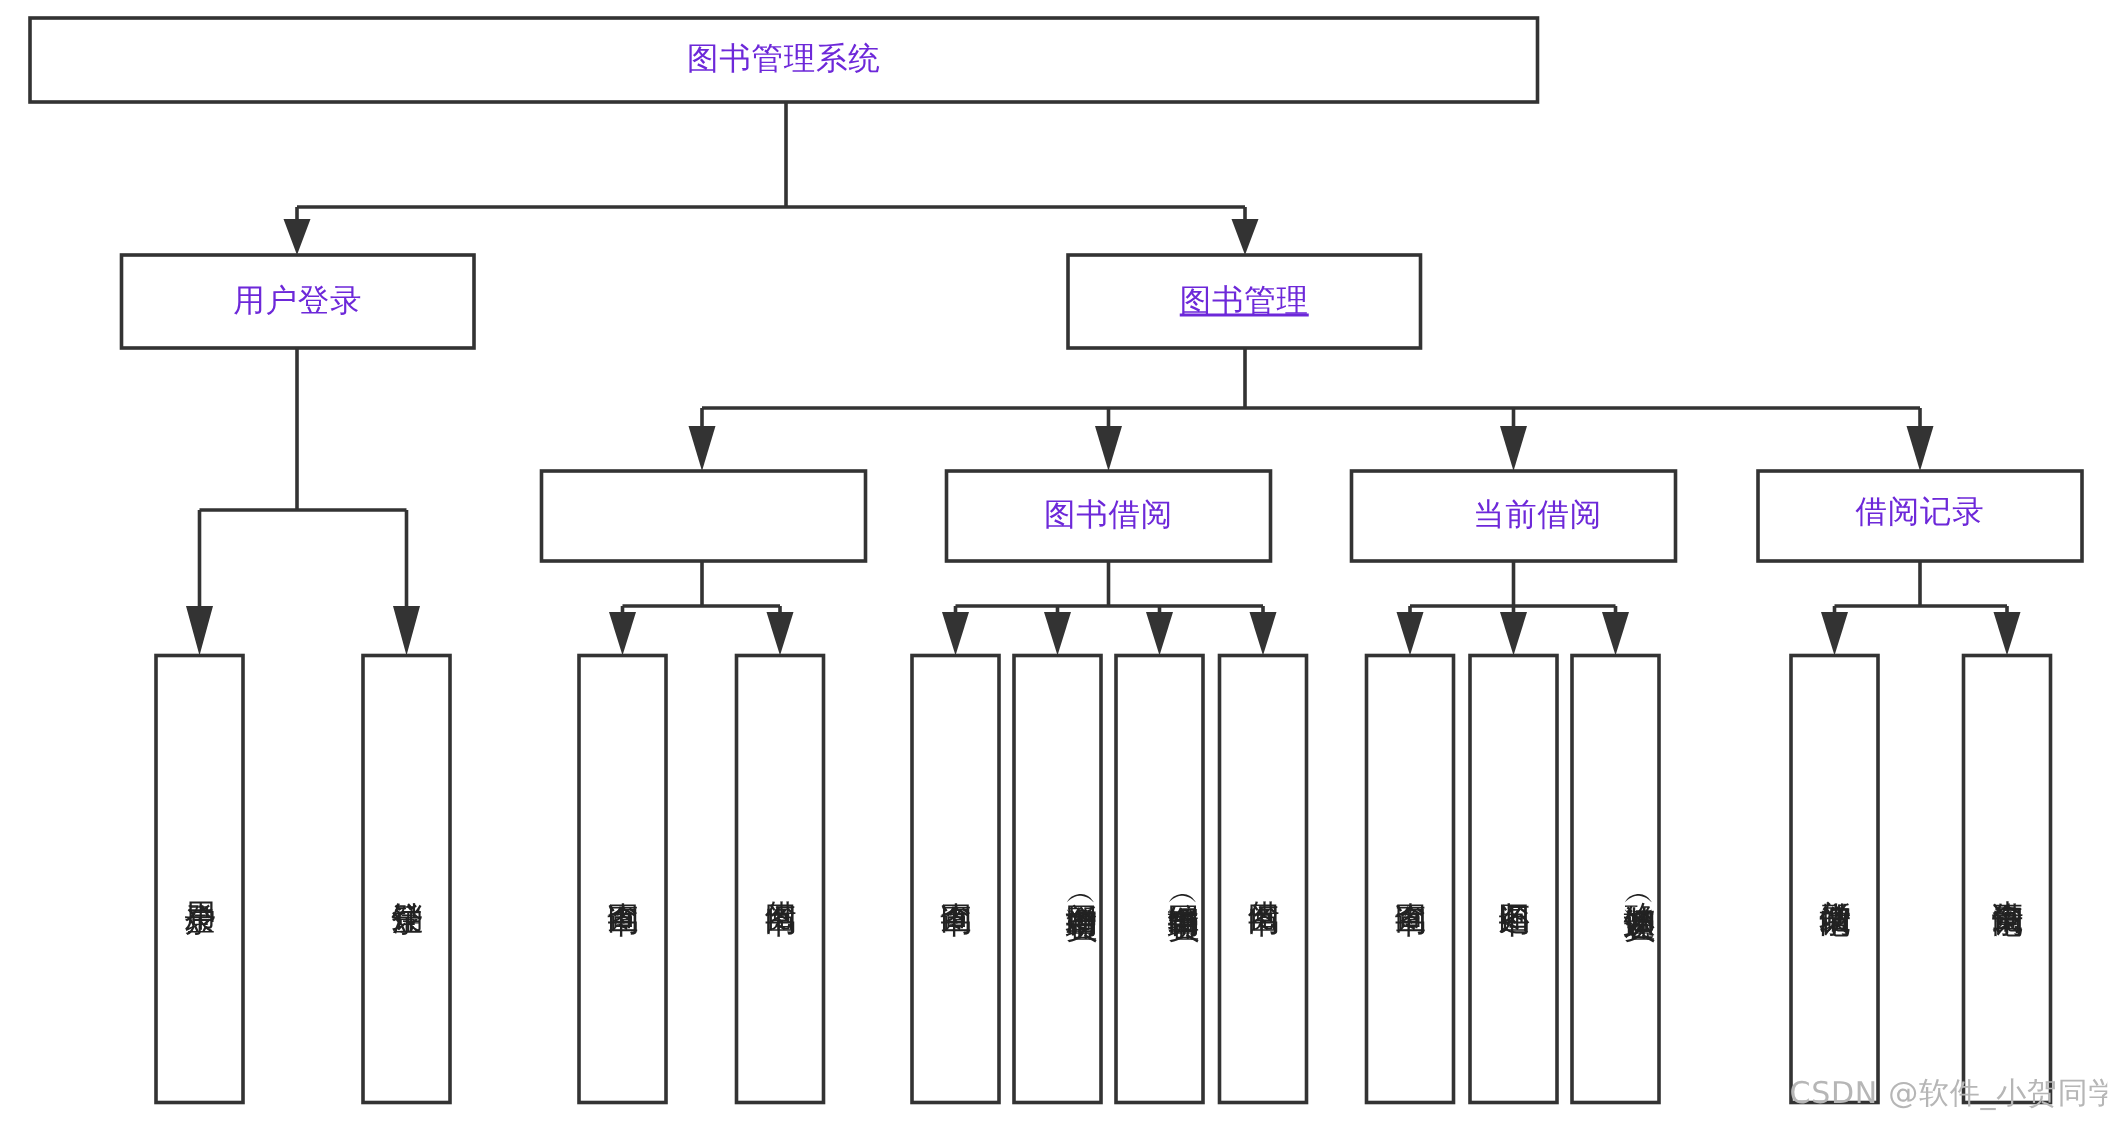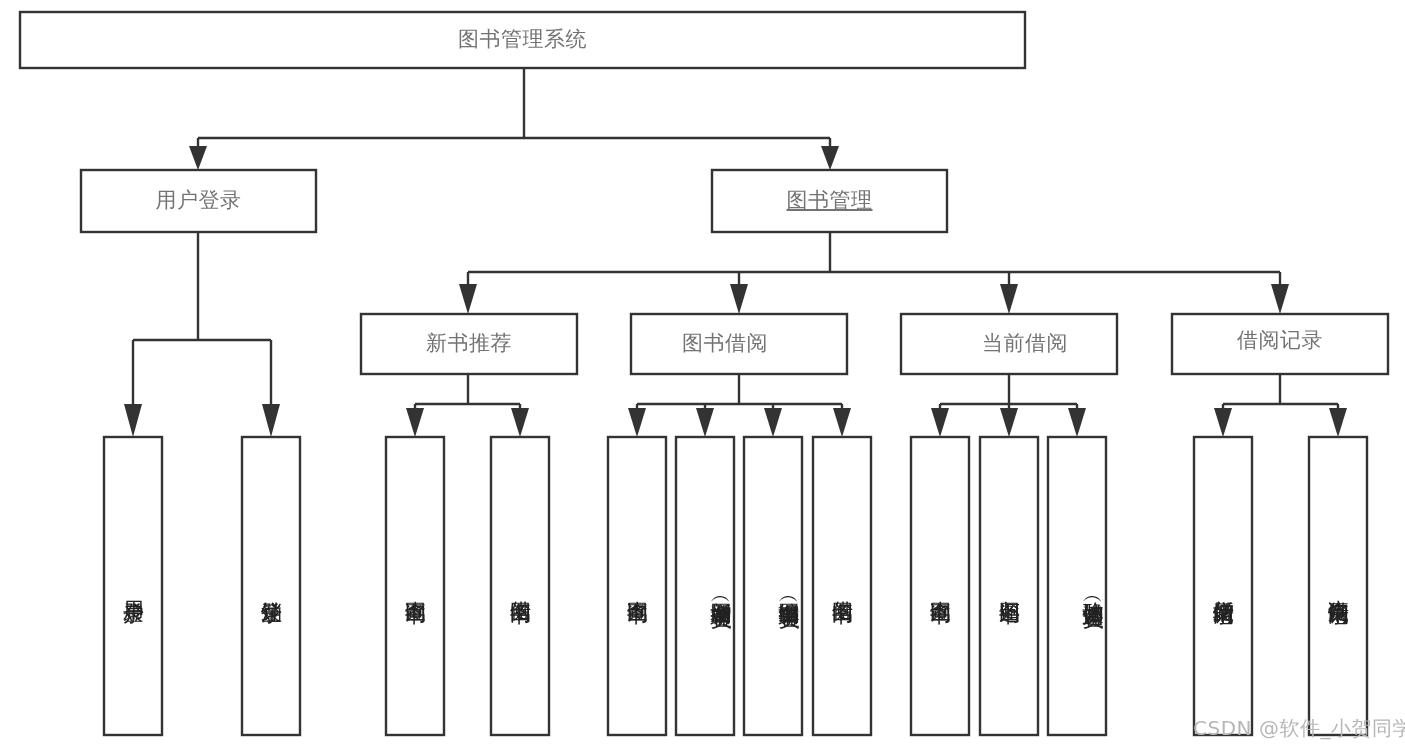--- a/index.html
+++ b/index.html
@@ -43,21 +43,21 @@
   }
   .arrow-head {
     fill: #333333;
     stroke: none;
   }
   .node-label {
     position: absolute;
     display: flex;
     align-items: center;
     justify-content: center;
-    color: #737373;
+    color: #6d28d9;
     font-size: 21px;
     line-height: 1.2;
     letter-spacing: 0.5px;
     white-space: nowrap;
     pointer-events: none;
   }
   .leaf-label {
     position: absolute;
     display: flex;
     align-items: center;
@@ -174,24 +174,23 @@
     <rect class="leaf-box" x="1194" y="437" width="58" height="298"></rect>
     <rect class="leaf-box" x="1309" y="437" width="58" height="298"></rect>
 
   </svg>
 
   <div class="node-label" style="left:20px; top:12px; width:1005px; height:56px;">图书管理系统</div>
 
   <div class="node-label" style="left:81px; top:170px; width:235px; height:62px;">用户登录</div>
   <div class="node-label" style="left:712px; top:170px; width:235px; height:62px;text-decoration:underline;">图书管理</div>
 
-  <div class="node-label" style="left:361px; top:314px; width:216px; height:60px;">新书推荐</div>
-  <div class="node-label" style="left:617px; top:314px; width:216px; height:60px;">图书借阅</div>
+  <div class="node-label" style="left:631px; top:314px; width:216px; height:60px;">图书借阅</div>
   <div class="node-label" style="left:901px; top:314px; width:248px; height:60px;">当前借阅</div>
-  <div class="node-label" style="left:1172px; top:314px; width:216px; height:56px;font-family:Liberation Mono, monospace;">借阅记录</div>
+  <div class="node-label" style="left:1172px; top:314px; width:216px; height:56px;">借阅记录</div>
 
   <div class="leaf-label" style="left:104px; top:437px; width:58px; height:298px;">用户登录</div>
   <div class="leaf-label" style="left:242px; top:437px; width:58px; height:298px;">注销登录</div>
 
   <div class="leaf-label" style="left:386px; top:437px; width:58px; height:298px;">查询图书</div>
   <div class="leaf-label" style="left:491px; top:437px; width:58px; height:298px;">借阅图书</div>
 
   <div class="leaf-label" style="left:608px; top:437px; width:58px; height:298px;">查询图书</div>
   <div class="leaf-label" style="left:676px; top:437px; width:58px; height:298px; align-items:flex-start; padding-top:6px; box-sizing:border-box;">新增图书（管理员）</div>
   <div class="leaf-label" style="left:744px; top:437px; width:58px; height:298px; align-items:flex-start; padding-top:6px; box-sizing:border-box;">编辑图书（管理员）</div>

